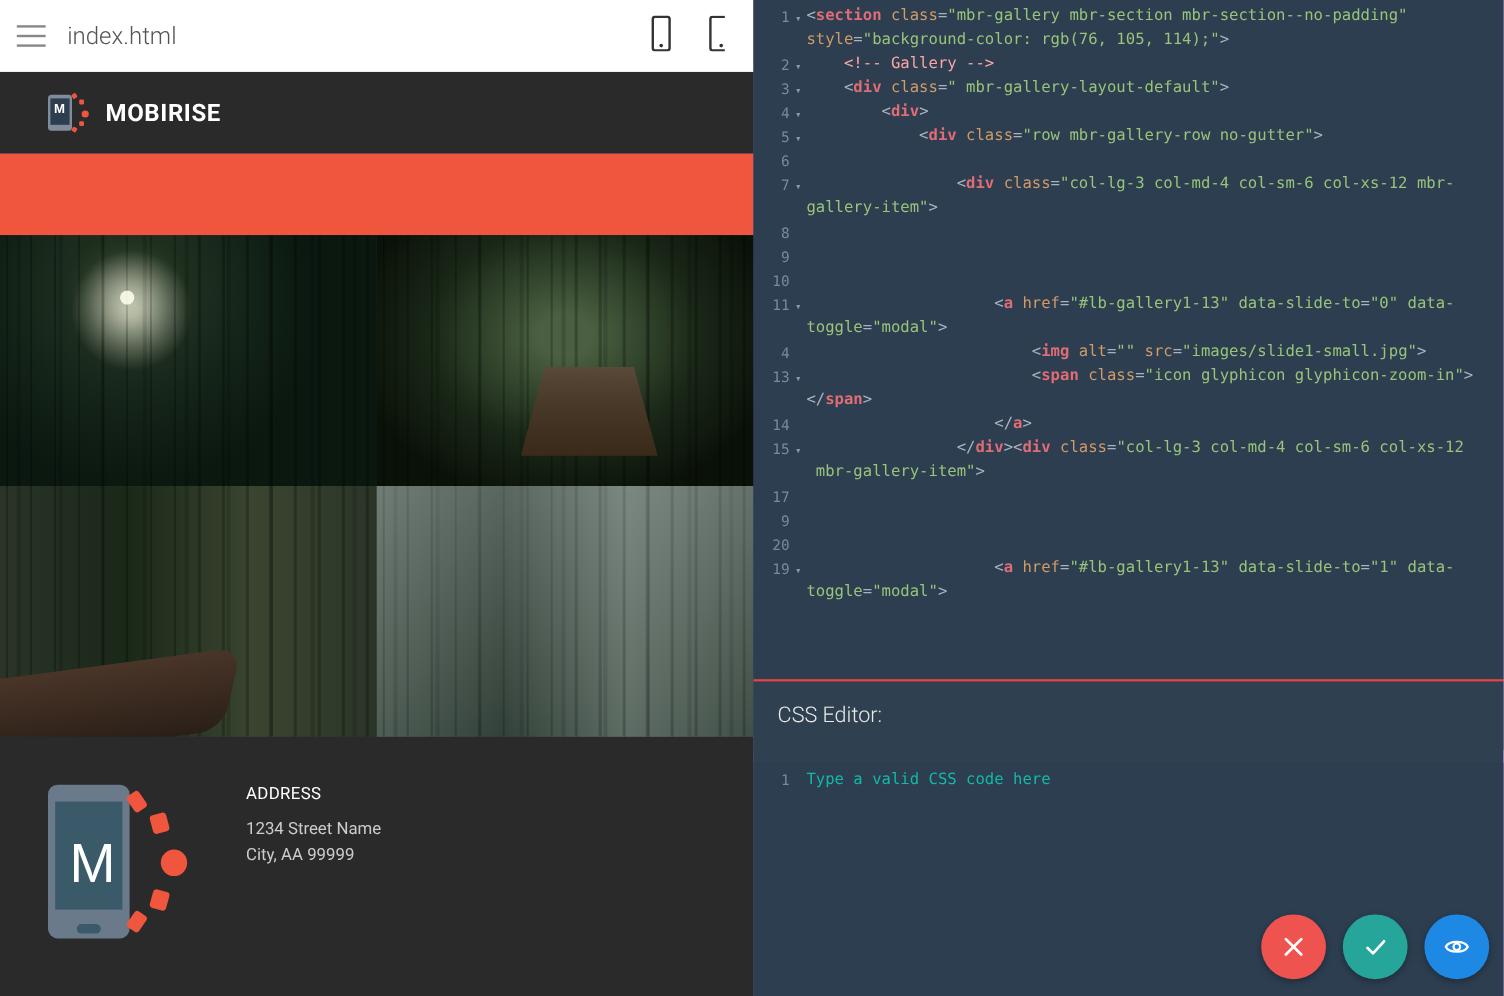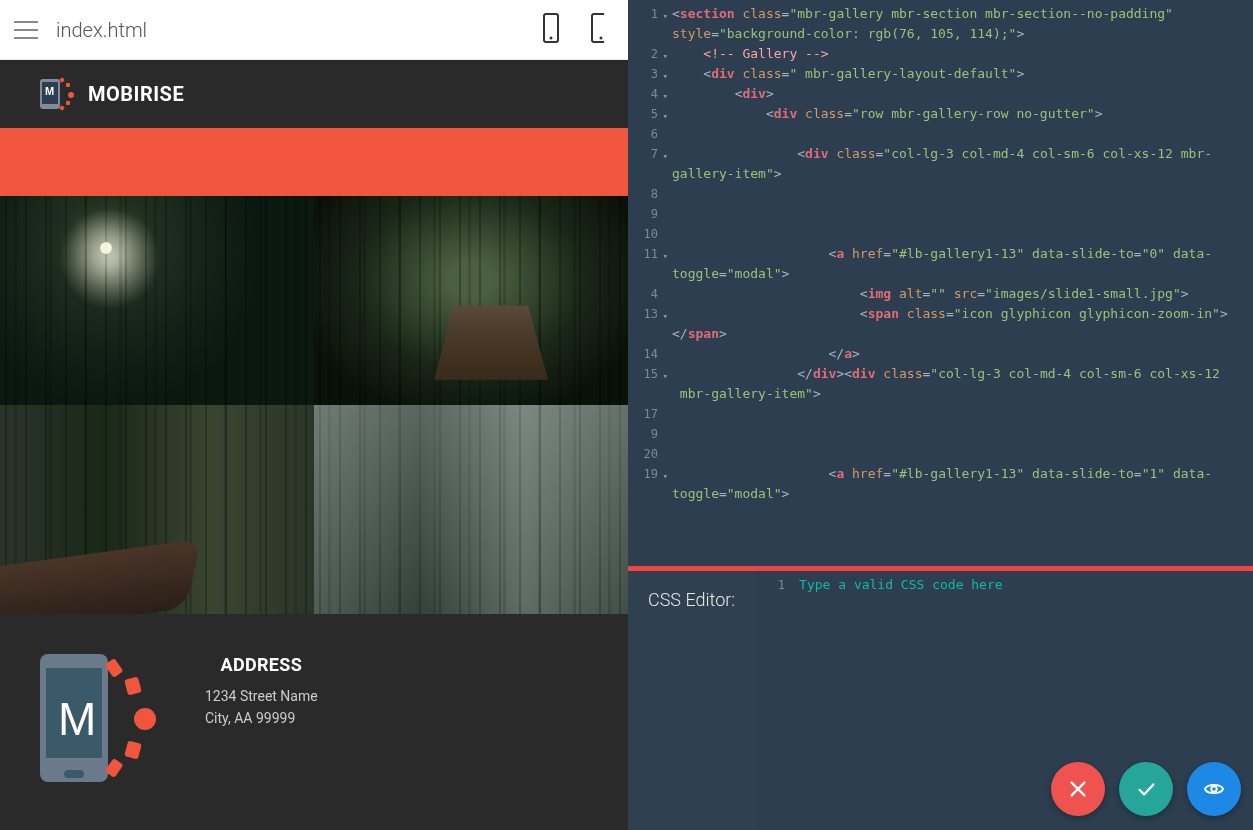--- a/index.html
+++ b/index.html
@@ -23,42 +23,42 @@
 
 .gallery { display: flex; flex-wrap: wrap; }
 .gallery-item { width: 50%; height: 209px; background-size: cover; background-position: center; position: relative; overflow: hidden; }
 .g1 { background: radial-gradient(circle at 35% 30%, rgba(255,255,230,0.6) 2%, rgba(50,70,50,0.3) 20%, #0a1810 60%), linear-gradient(#1a2a1a,#0a1510); }
 .g2 { background: radial-gradient(ellipse at 50% 40%, #4a6040 10%, #1a2818 50%, #0a1208 80%), linear-gradient(#1a2818,#0a1208); }
 .g3 { background: linear-gradient(90deg, #2a3528, #1a2818, #3a4530, #2a3528), linear-gradient(#405040,#1a2818); }
 .g4 { background: linear-gradient(90deg, #4a5850, #2a3830, #5a6860, #3a4840), linear-gradient(#607060,#2a3830); }
 
 
 .footer { flex: 1; background: #2a2a2a; display: flex; padding: 40px 40px 20px 40px; gap: 50px; color: #fff; }
-.address h4 { font-size: 18px; font-weight: 700; margin-bottom: 10px; letter-spacing: 0.3px; text-align: center; }
+.address h4 { font-size: 14px; font-weight: 400; margin-bottom: 10px; letter-spacing: 0.3px; }
 .address p { font-size: 14px; color: #ccc; line-height: 1.6; }
 
 
 .editor-header { padding: 18px 20px; font-size: 18px; font-weight: 300; color: #e8e8e8; background: #2f4050; }
 .editor-body { flex: 1; background: #2c3e50; display: flex; font-family: "Consolas", "Monaco", monospace; font-size: 13px; line-height: 20px; overflow: hidden; }
 .gutter { width: 36px; background: #2c3e50; color: #7a8a9a; text-align: right; padding: 4px 6px 4px 0; user-select: none; font-size: 12px; }
 .gutter .ln { height: 20px; position: relative; }
 .fold { position: absolute; right: -10px; top: 2px; font-size: 9px; color: #8a9aaa; }
 .code { flex: 1; padding: 4px 8px; color: #d8d8d8; white-space: pre-wrap; word-break: break-all; overflow: hidden; }
 .code .line { min-height: 20px; }
 .t-tag { color: #e06c75; font-weight: bold; }
 .t-attr { color: #d19a66; }
 .t-attr2 { color: #98c379; }
 .t-str { color: #98c379; }
 .t-punct { color: #abb2bf; }
 .t-cmt { color: #fca5a5; }
 .t-text { color: #d8d8d8; }
 
 .html-editor-section { display: flex; flex-direction: column; height: 566px; }
 .html-editor-section .editor-body { flex: 1; }
-.css-editor-section { display: flex; flex-direction: row; flex: 1; border-top: 5px solid #ef4444; }
+.css-editor-section { display: flex; flex-direction: column; flex: 1; border-top: 2px solid #ef4444; gap: 11px; }
 .css-editor-section .editor-body { flex: 1; }
 .css-placeholder { color: #14b8a6; }
 
 
 .fabs { position: absolute; bottom: 14px; right: 12px; display: flex; gap: 14px; }
 .fab { width: 54px; height: 54px; border-radius: 50%; display: flex; align-items: center; justify-content: center; cursor: pointer; box-shadow: 0 2px 6px rgba(0,0,0,0.3); }
 .fab-cancel { background: #ef5350; }
 .fab-accept { background: #26a69a; }
 .fab-preview { background: #1e88e5; }
 .fab svg { width: 22px; height: 22px; }

